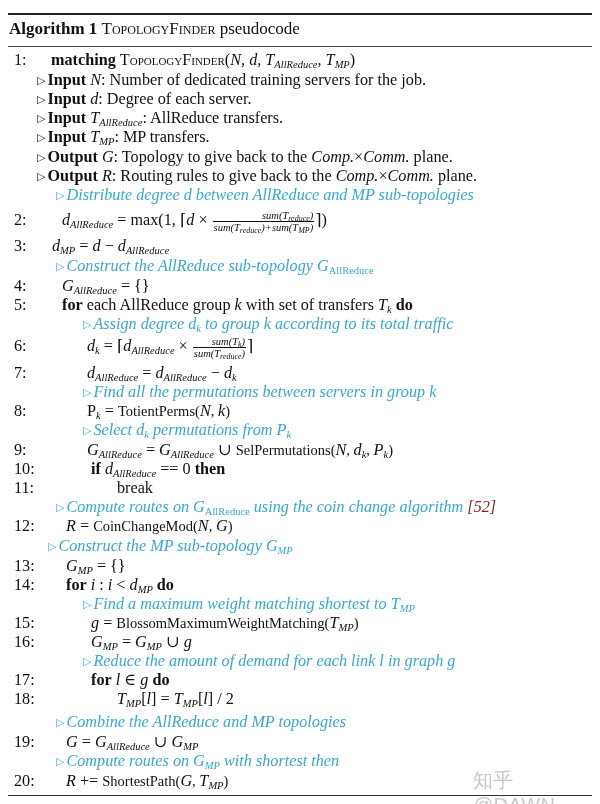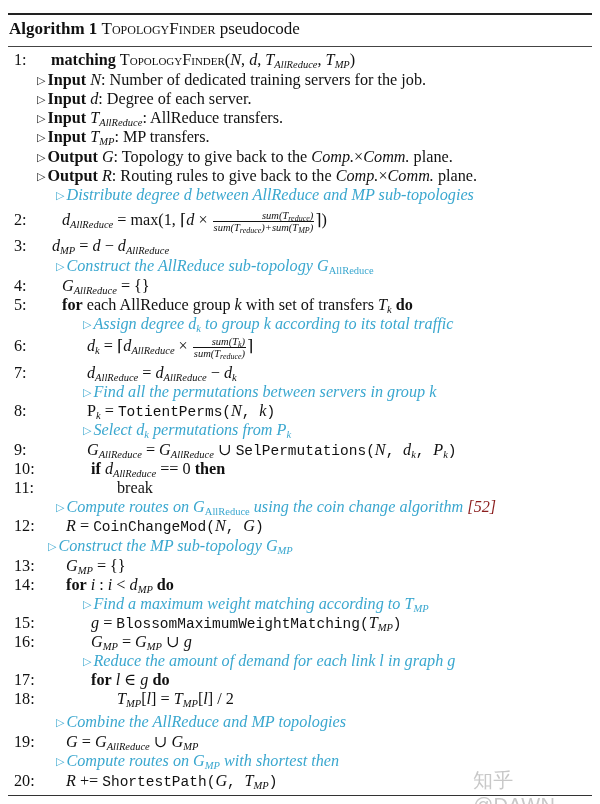--- a/index.html
+++ b/index.html
@@ -20,21 +20,21 @@
 
   .line { position: absolute; left: 0; height: 20px; white-space: nowrap; font-size: 16.2px; line-height: 20px; }
   .ln { position: absolute; left: 14px; width: 30px; text-align: left; }
   .body { position: absolute; white-space: nowrap; }
   .cm { color: #3aa7cf; font-style: italic; }
   .cm .tri, .tri { font-style: normal; font-size: 11px; color: inherit; margin-right: 2px; position: relative; top: -1px; }
   .cite { color: #8b1e1e; }
   b { font-weight: bold; }
   i { font-style: italic; }
   sub { font-size: 10.5px; font-style: italic; vertical-align: -3px; line-height: 0; }
-  .mono { font-family: Liberation Mono, monospace; font-size: 14.5px; }
+  .mono { font-family: Liberation Serif, serif; font-size: 14.5px; }
   .frac { display: inline-block; vertical-align: middle; text-align: right; font-size: 10.5px; line-height: 11px; margin: 0 1px; }
   .frac .num { display: block; border-bottom: 1px solid #111; padding: 0 1px; font-style: italic; }
   .frac .den { display: block; padding: 0 1px; font-style: italic; }
   .frac sub { font-size: 8px; vertical-align: -2px; }
   .watermark {
     position: absolute; left: 473px; top: 767px; font-family: Liberation Sans, sans-serif;
     font-size: 20px; color: #c8c8c8; letter-spacing: 0.3px;
   }
 </style>
 </head>
@@ -159,21 +159,21 @@
   <span class="ln">13:</span>
   <span class="body" style="left:66px"><i>G</i><sub>MP</sub> = {}</span>
 </div>
 
 <div class="line" style="top:575px">
   <span class="ln">14:</span>
   <span class="body" style="left:66px"><b>for</b> <i>i</i> : <i>i</i> &lt; <i>d</i><sub>MP</sub> <b>do</b></span>
 </div>
 
 <div class="line" style="top:594px">
-  <span class="body cm" style="left:83px"><span class="tri">▷</span><span>Find a maximum weight matching according to T</span><sub>MP</sub></span>
+  <span class="body cm" style="left:83px"><span class="tri">▷</span><span>Find a maximum weight matching shortest to T</span><sub>MP</sub></span>
 </div>
 
 <div class="line" style="top:613px">
   <span class="ln">15:</span>
   <span class="body" style="left:91px"><i>g</i> = <span class="mono">BlossomMaximumWeightMatching</span><span class="mono">(</span><i>T</i><sub>MP</sub><span class="mono">)</span></span>
 </div>
 
 <div class="line" style="top:632px">
   <span class="ln">16:</span>
   <span class="body" style="left:91px"><i>G</i><sub>MP</sub> = <i>G</i><sub>MP</sub> ∪ <i>g</i></span>

